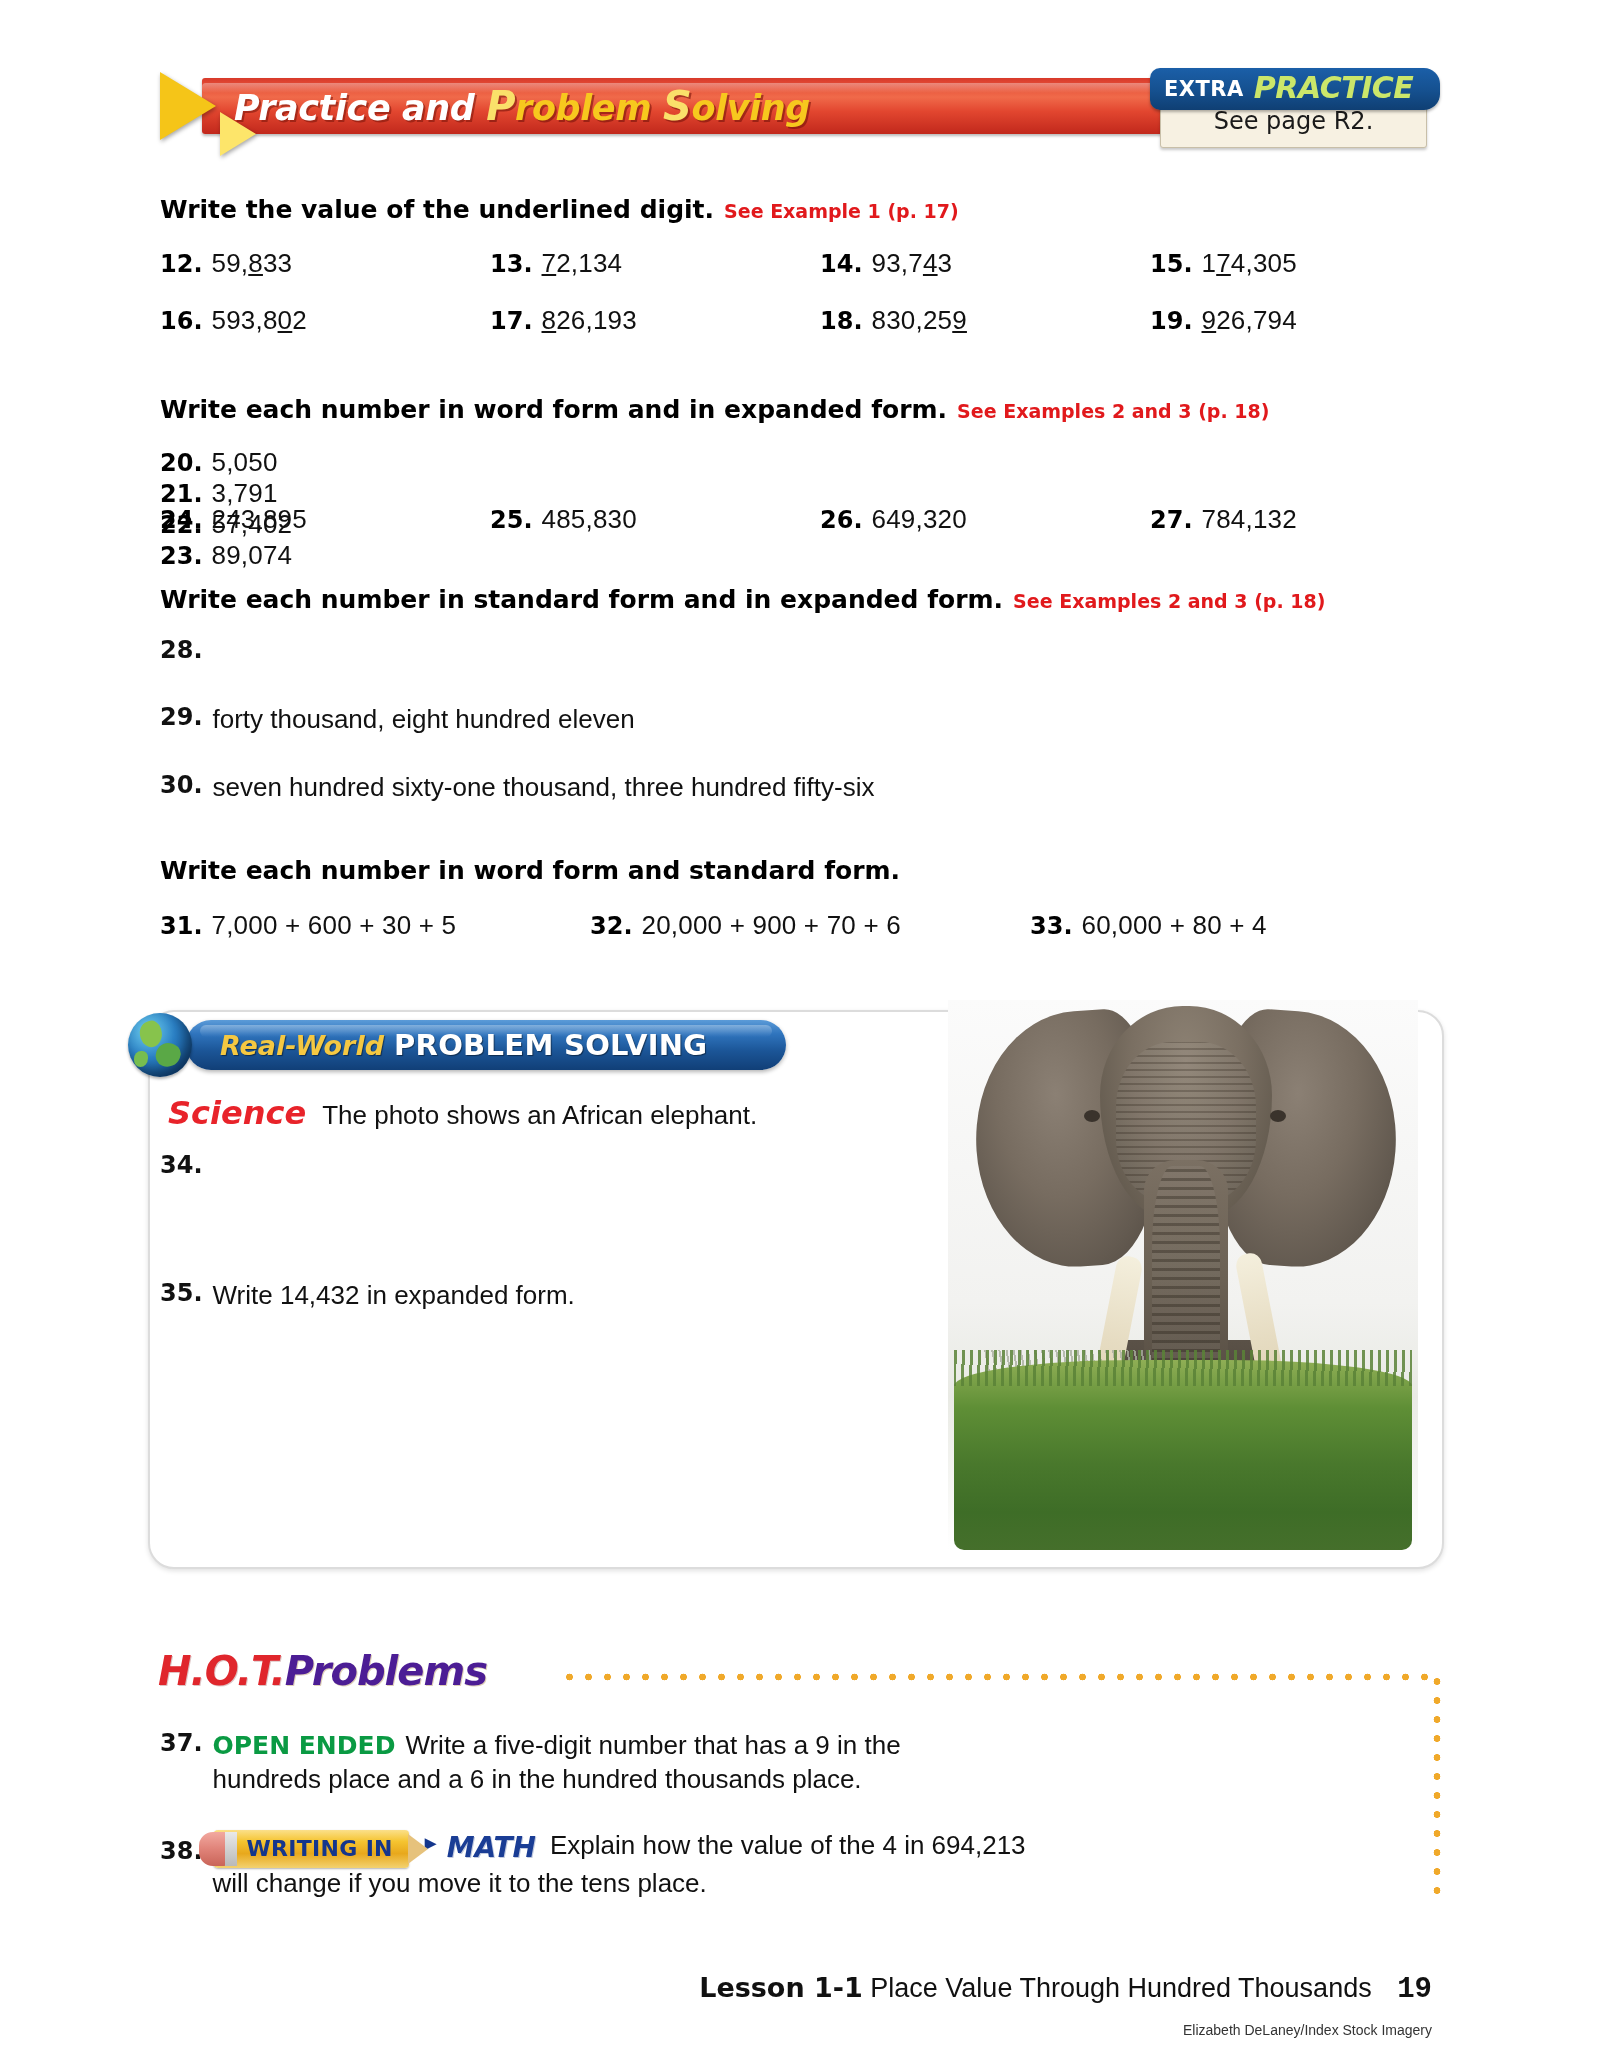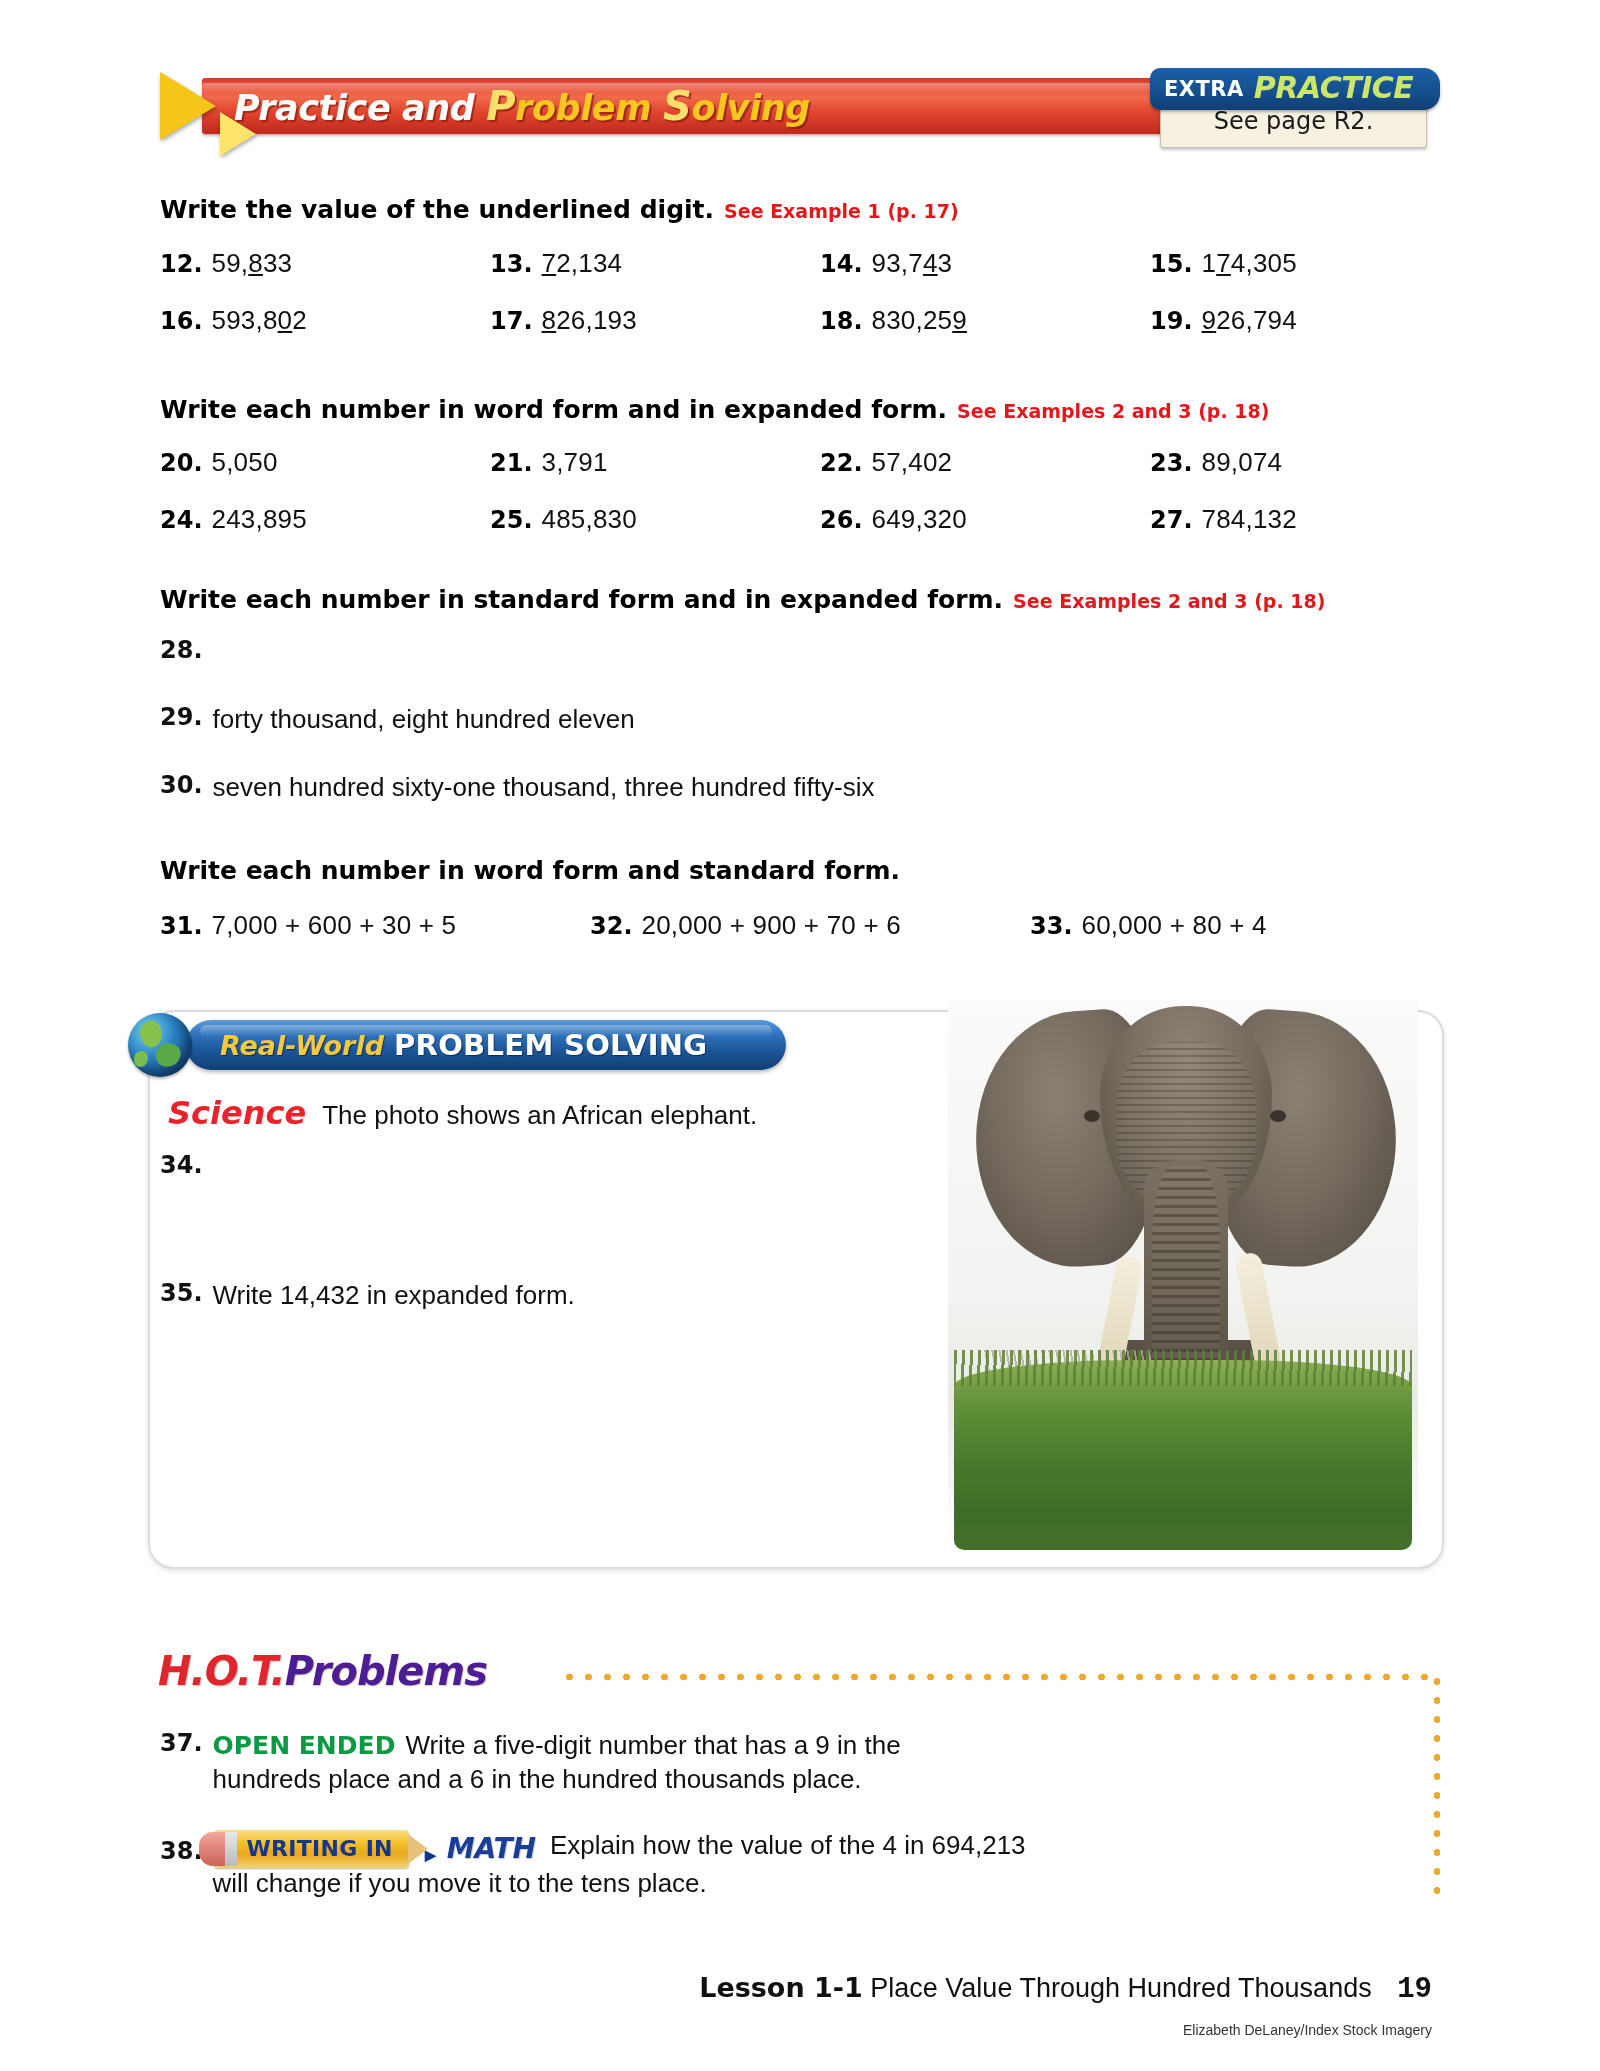--- a/index.html
+++ b/index.html
@@ -456,21 +456,21 @@
     font-family: "DejaVu Sans", sans-serif;
     font-weight: bold;
     font-size: 25px;
     color: #0a9a43;
     margin-right: 10px;
   }
 
   
   .wim {
     display: inline-flex;
-    align-items: flex-end;
+    align-items: flex-start;
     gap: 6px;
     margin-right: 14px;
     position: relative;
     top: 2px;
   }
   .wim-pencil {
     position: relative;
     display: flex;
     align-items: center;
     height: 38px;
@@ -618,21 +618,21 @@
     <div class="ex-item">
       <span class="ex-num">19.</span>
       <span class="ex-val"><span></span><span class="ul">9</span><span>26,794</span></span>
     </div>
   </div>
 
   <div class="sec-head" style="left:160px; top:395px;">
     <span>Write each number in word form and in expanded form.</span><span class="see-ex">See Examples 2 and 3 (p. 18)</span>
   </div>
 
-  <div class="ex-row" style="left:160px; top:447px;">
+  <div class="ex-row" style="left:160px; top:447px;flex-direction:column;">
     <div class="ex-item" style="width:330px;">
       <span class="ex-num">20.</span>
       <span class="ex-val">5,050</span>
     </div>
     <div class="ex-item" style="width:330px;">
       <span class="ex-num">21.</span>
       <span class="ex-val">3,791</span>
     </div>
     <div class="ex-item" style="width:330px;">
       <span class="ex-num">22.</span>

